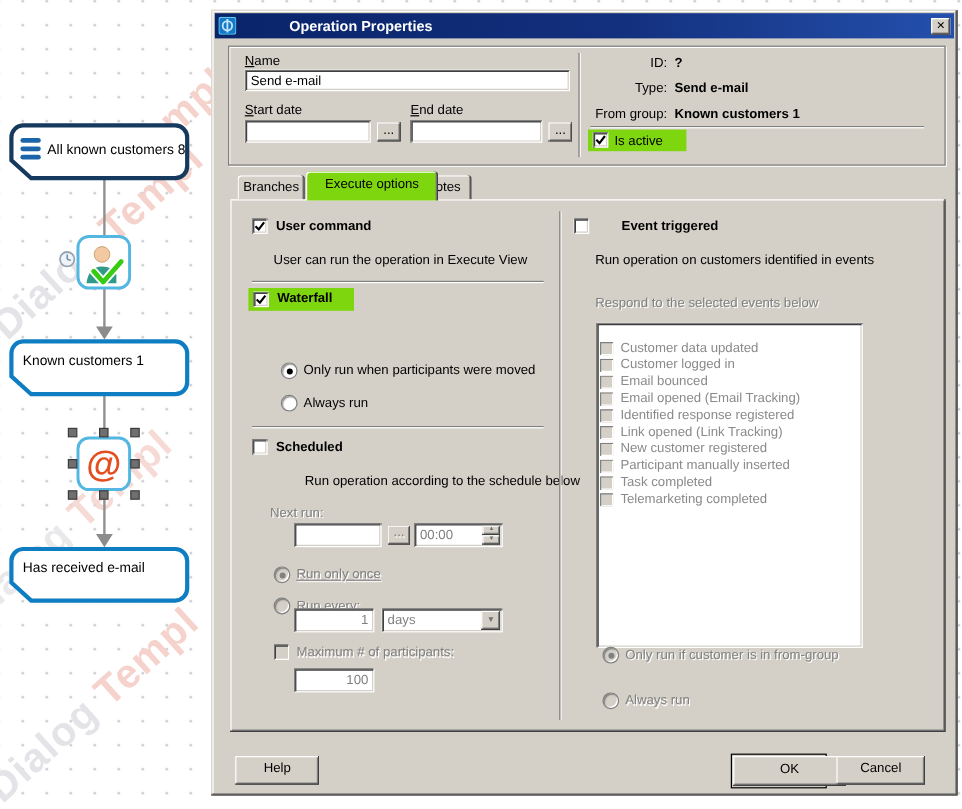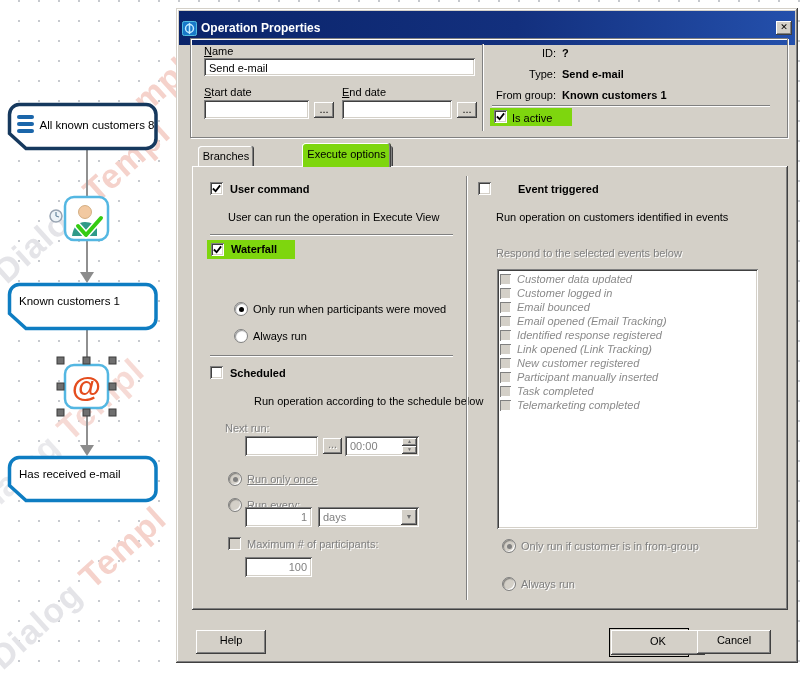--- a/index.html
+++ b/index.html
@@ -9,23 +9,23 @@
     background-size:20px 20px;background-position:9px 11px;}
   
   .wm{position:absolute;font-weight:bold;font-size:34px;white-space:nowrap;
       transform-origin:0 0;transform:rotate(-42deg);letter-spacing:1px;pointer-events:none;}
   .wm .g{color:#e4e4e8;} .wm .p{color:#f5d2cb;}
   
   .flow-label{position:absolute;font-size:11.5px;color:#000;}
   
   .dialog{position:absolute;left:176px;top:8px;width:622px;height:655px;background:#d4d0c8;
     box-shadow:inset -1px -1px 0 #404040,inset 1px 1px 0 #d4d0c8,inset -2px -2px 0 #808080,inset 2px 2px 0 #ffffff;}
-  .titlebar{position:absolute;left:3px;top:3px;right:3px;height:34px;
+  .titlebar{position:absolute;left:3px;top:3px;right:3px;height:21px;
     background:linear-gradient(90deg,#0a246a 0%,#13307e 55%,#2450ac 100%);
-    display:flex;align-items:center;padding:0 3px;}
+    display:flex;align-items:center;padding:0 3px;gap:40px;}
   .title-text{color:#fff;font-size:12px;font-weight:bold;margin-left:4px;flex:1;}
   .close-btn{width:16px;height:14px;background:#d4d0c8;font-size:9px;font-weight:bold;line-height:13px;
     text-align:center;color:#000;
     box-shadow:inset -1px -1px 0 #404040,inset 1px 1px 0 #ffffff,inset -2px -2px 0 #808080,inset 2px 2px 0 #d4d0c8;}
   .abs{position:absolute;}
   .lbl{position:absolute;font-size:11px;color:#000;line-height:13px;white-space:nowrap;}
   .b{font-weight:bold;}
   .dis{color:#808080;text-shadow:1px 1px 0 #ffffff;}
   .ra{text-align:right;}
   .sunken{position:absolute;background:#fff;
@@ -180,21 +180,21 @@
 
     <div class="abs hl" style="left:314px;top:100px;width:82px;height:18px;"></div>
     <span class="cb" style="left:318px;top:102px;">
       <svg width="9" height="9" viewBox="0 0 10 10">
           <path d="M1,5 L4,8 L9,1.5" stroke="#000" stroke-width="2" fill="none"></path>
         </svg>
     </span>
     <div class="lbl" style="left:336px;top:104px;">Is active</div>
 
     <div class="tab" style="left:22px;top:138px;width:56px;height:20px;line-height:20px;z-index:2;">Branches</div>
-    <div class="tab active" style="left:79px;top:135px;width:89px;height:24px;line-height:22px;margin-left:47px;">Execute options</div>
+    <div class="tab active" style="left:79px;top:135px;width:110px;height:24px;line-height:22px;">Execute options</div>
     <div class="tab" style="left:170px;top:138px;width:47px;height:20px;line-height:20px;z-index:2;">Notes</div>
 
     <div class="tabpage" style="left:16px;top:158px;width:596px;height:444px;z-index:1;"></div>
 
     <span class="cb" style="left:34px;top:174px;z-index:2;">
       <svg width="9" height="9" viewBox="0 0 10 10">
           <path d="M1,5 L4,8 L9,1.5" stroke="#000" stroke-width="2" fill="none"></path>
         </svg>
     </span>
     <div class="lbl b" style="left:54px;top:175px;z-index:2;">User command</div>
@@ -254,21 +254,21 @@
       <span class="field-text dis ra">100</span>
     </div>
 
     <div class="etch-v" style="left:290px;top:168px;height:424px;z-index:2;"></div>
 
     <span class="cb" style="left:302px;top:174px;z-index:2;"></span>
     <div class="lbl b" style="left:322px;top:175px;z-index:2;margin-left:20px;">Event triggered</div>
     <div class="lbl" style="left:320px;top:203px;z-index:2;">Run operation on customers identified in events</div>
     <div class="lbl dis" style="left:320px;top:239px;z-index:2;">Respond to the selected events below</div>
 
-    <div class="sunken listbox" style="left:321px;top:261px;width:261px;height:257px;z-index:2;padding-top:3px;font-style:italic;">
+    <div class="sunken listbox" style="left:321px;top:261px;width:222px;height:257px;z-index:2;padding-top:14px;">
       <div class="ev-row"><span class="cb mini"></span><span class="ev-lbl">Customer data updated</span></div>
       <div class="ev-row"><span class="cb mini"></span><span class="ev-lbl">Customer logged in</span></div>
       <div class="ev-row"><span class="cb mini"></span><span class="ev-lbl">Email bounced</span></div>
       <div class="ev-row"><span class="cb mini"></span><span class="ev-lbl">Email opened (Email Tracking)</span></div>
       <div class="ev-row"><span class="cb mini"></span><span class="ev-lbl">Identified response registered</span></div>
       <div class="ev-row"><span class="cb mini"></span><span class="ev-lbl">Link opened (Link Tracking)</span></div>
       <div class="ev-row"><span class="cb mini"></span><span class="ev-lbl">New customer registered</span></div>
       <div class="ev-row"><span class="cb mini"></span><span class="ev-lbl">Participant manually inserted</span></div>
       <div class="ev-row"><span class="cb mini"></span><span class="ev-lbl">Task completed</span></div>
       <div class="ev-row"><span class="cb mini"></span><span class="ev-lbl">Telemarketing completed</span></div>

